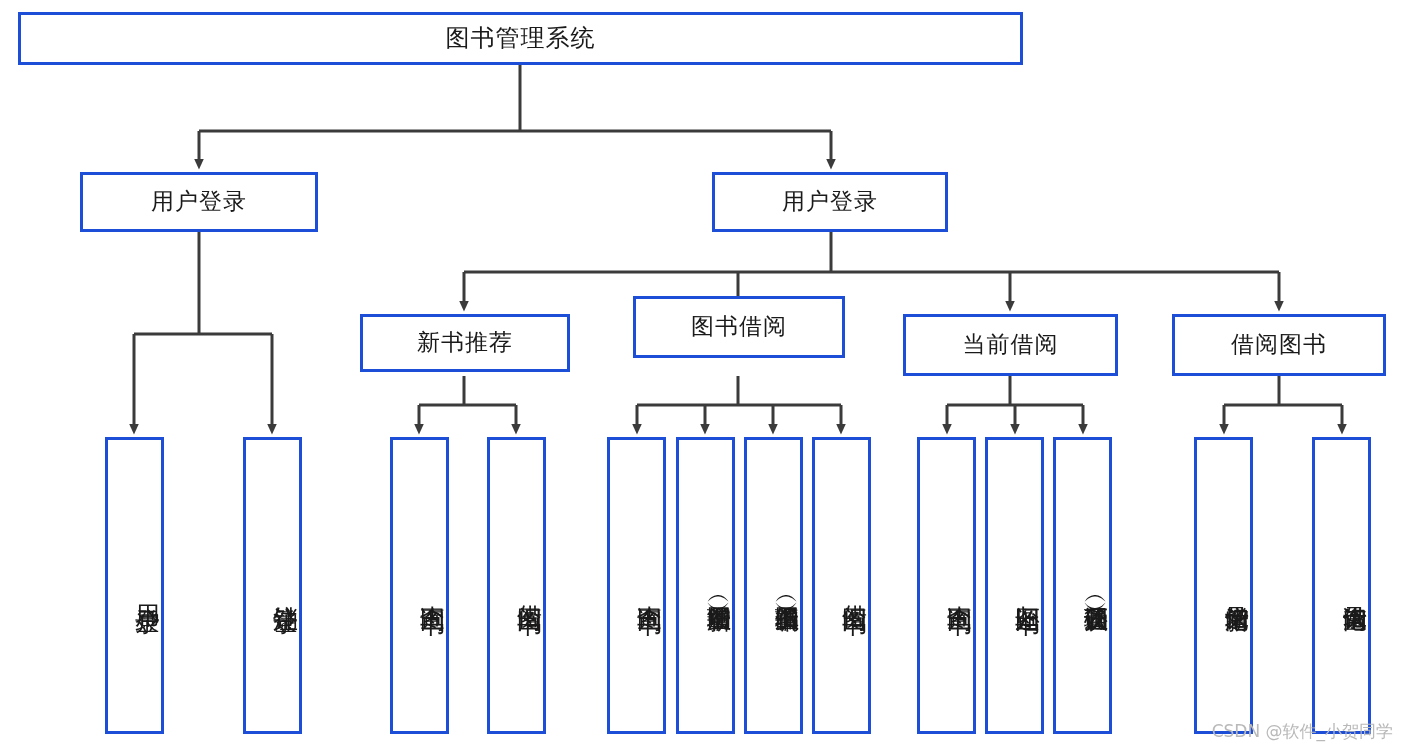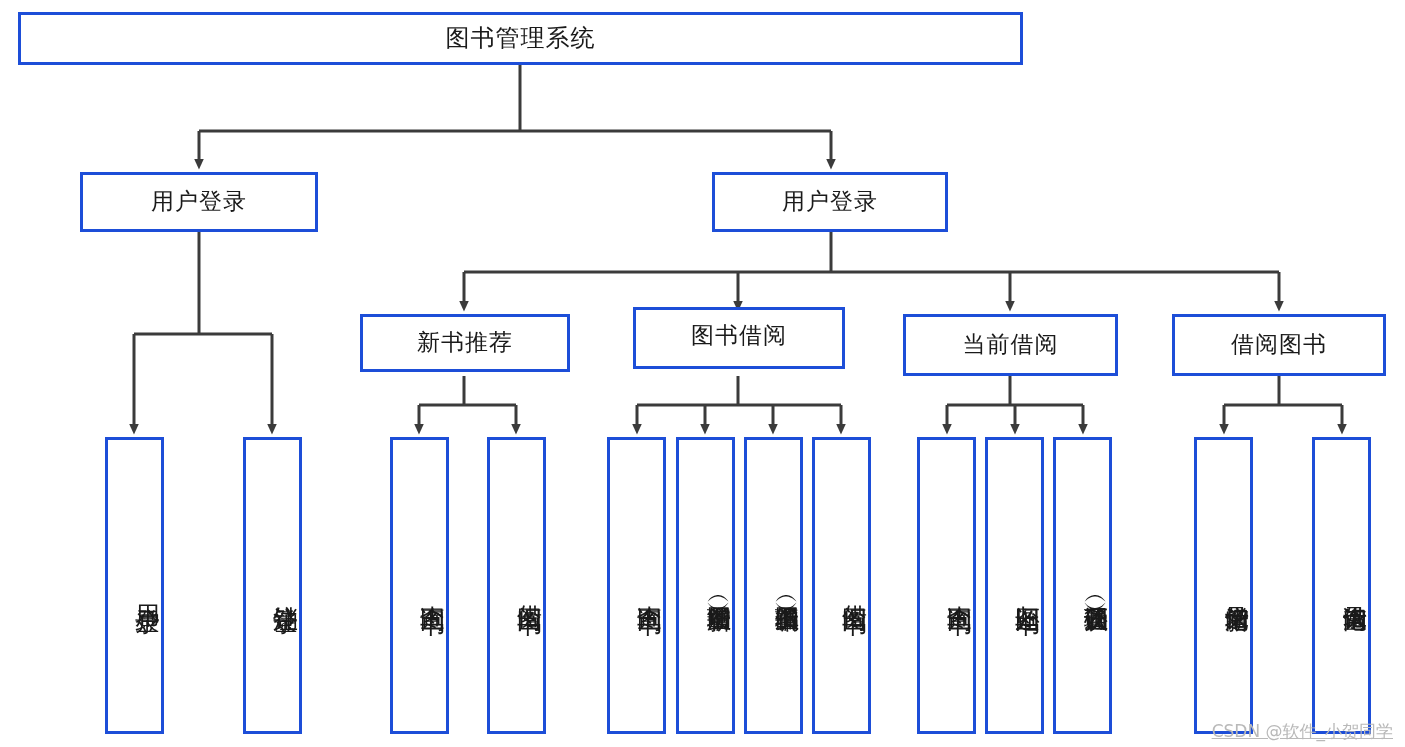--- a/index.html
+++ b/index.html
@@ -62,21 +62,20 @@
     letter-spacing: 0px;
   }
   .watermark {
     position: absolute;
     right: 12px;
     bottom: 4px;
     font-size: 17px;
     color: #b9b9b9;
     white-space: nowrap;
     font-family: "DejaVu Sans", "Liberation Sans", sans-serif;
-    text-decoration: underline;
   }
 </style>
 </head>
 <body>
 
 <div id="diagram-root">
 
   <svg id="edges" viewBox="0 0 1405 747">
     <defs>
       <marker id="arrow" markerWidth="12" markerHeight="12" refX="1.5" refY="5" orient="auto" markerUnits="userSpaceOnUse">
@@ -128,21 +127,21 @@
   </svg>
 
   <div class="node node-h node-root" style="left:18px; top:12px; width:1005px; height:53px;">图书管理系统</div>
 
   <div class="node node-h" style="left:80px; top:172px; width:238px; height:60px;">用户登录</div>
 
   <div class="node node-h" style="left:712px; top:172px; width:236px; height:60px;">用户登录</div>
 
   <div class="node node-h" style="left:360px; top:314px; width:210px; height:58px;text-align:center;">新书推荐</div>
 
-  <div class="node node-h" style="left:633px; top:307px; width:212px; height:62px;font-family:Liberation Mono, monospace;">图书借阅</div>
+  <div class="node node-h" style="left:633px; top:296px; width:212px; height:62px;">图书借阅</div>
 
   <div class="node node-h" style="left:903px; top:314px; width:215px; height:62px;">当前借阅</div>
 
   <div class="node node-h" style="left:1172px; top:314px; width:214px; height:62px;">借阅图书</div>
 
   <div class="node node-v" style="left:105px; top:437px; width:59px; height:297px;">用户登录</div>
 
   <div class="node node-v" style="left:243px; top:437px; width:59px; height:297px;">注销登录</div>
 
   <div class="node node-v" style="left:390px; top:437px; width:59px; height:297px;">查询图书</div>

